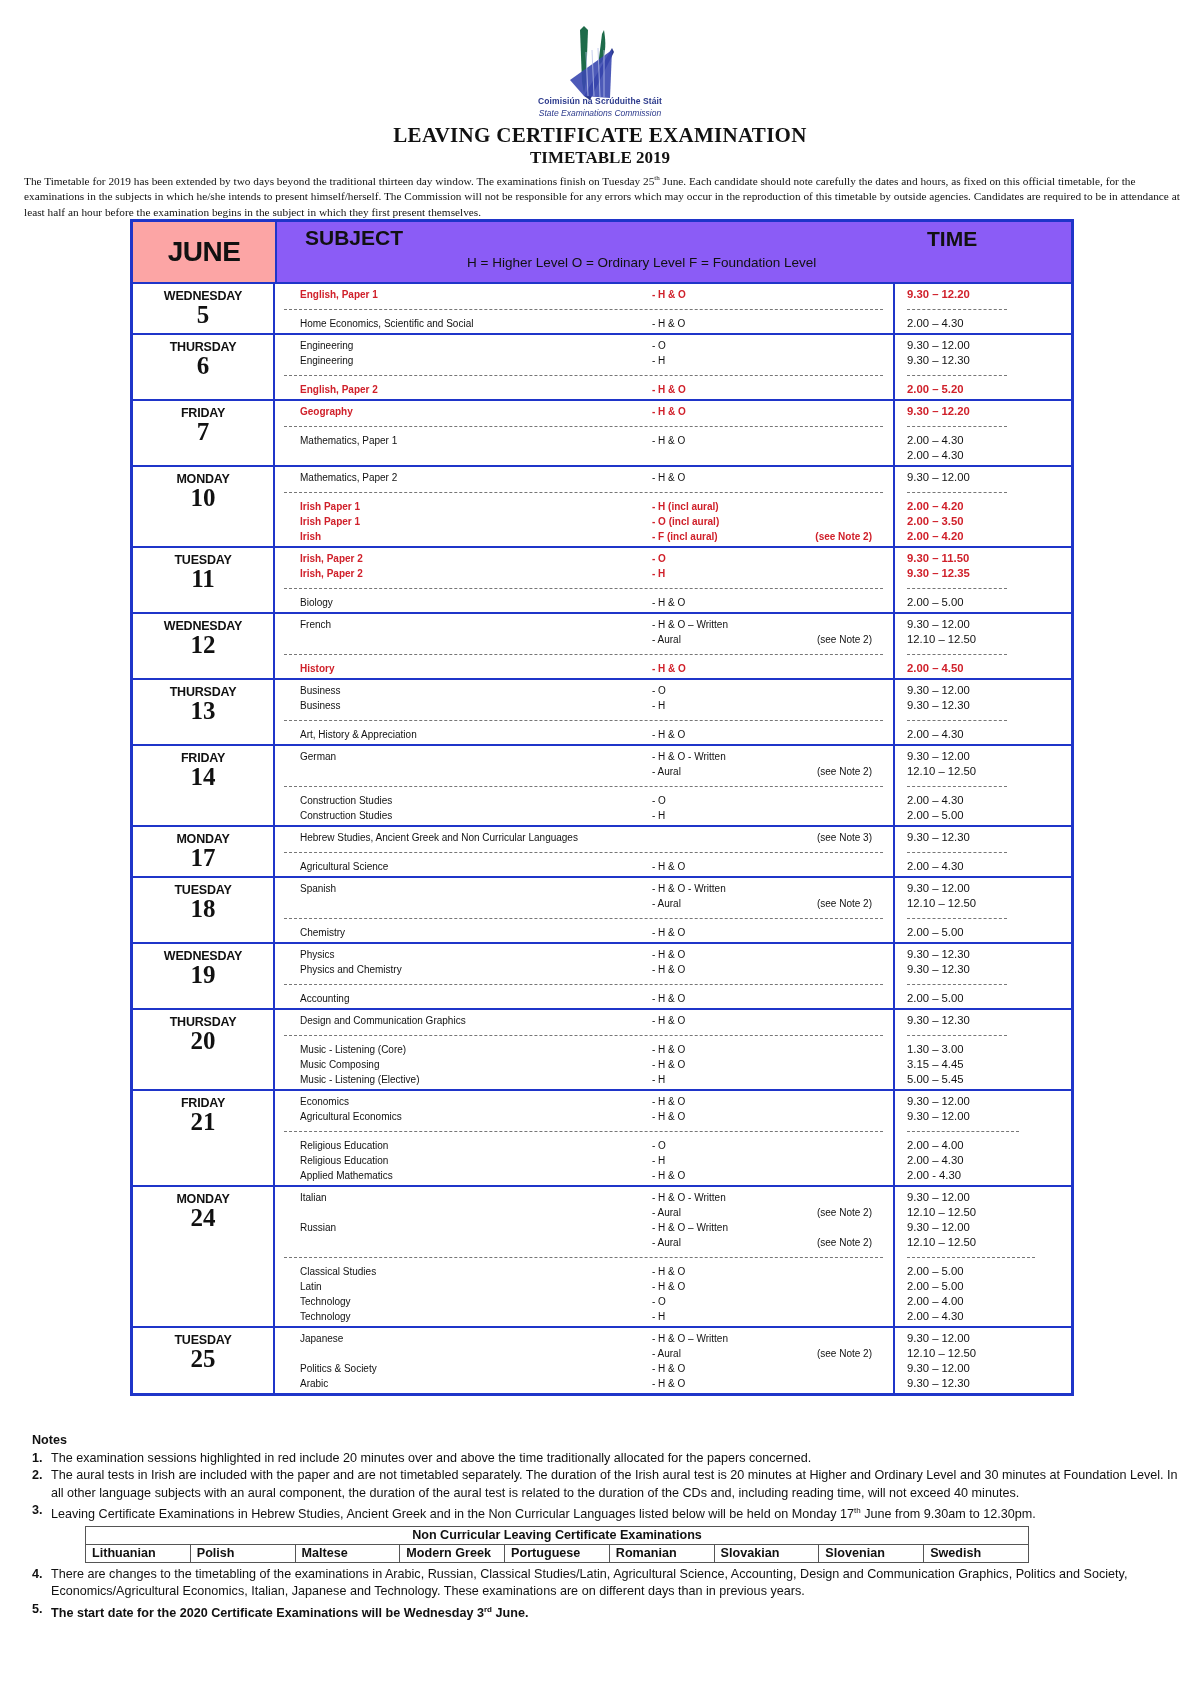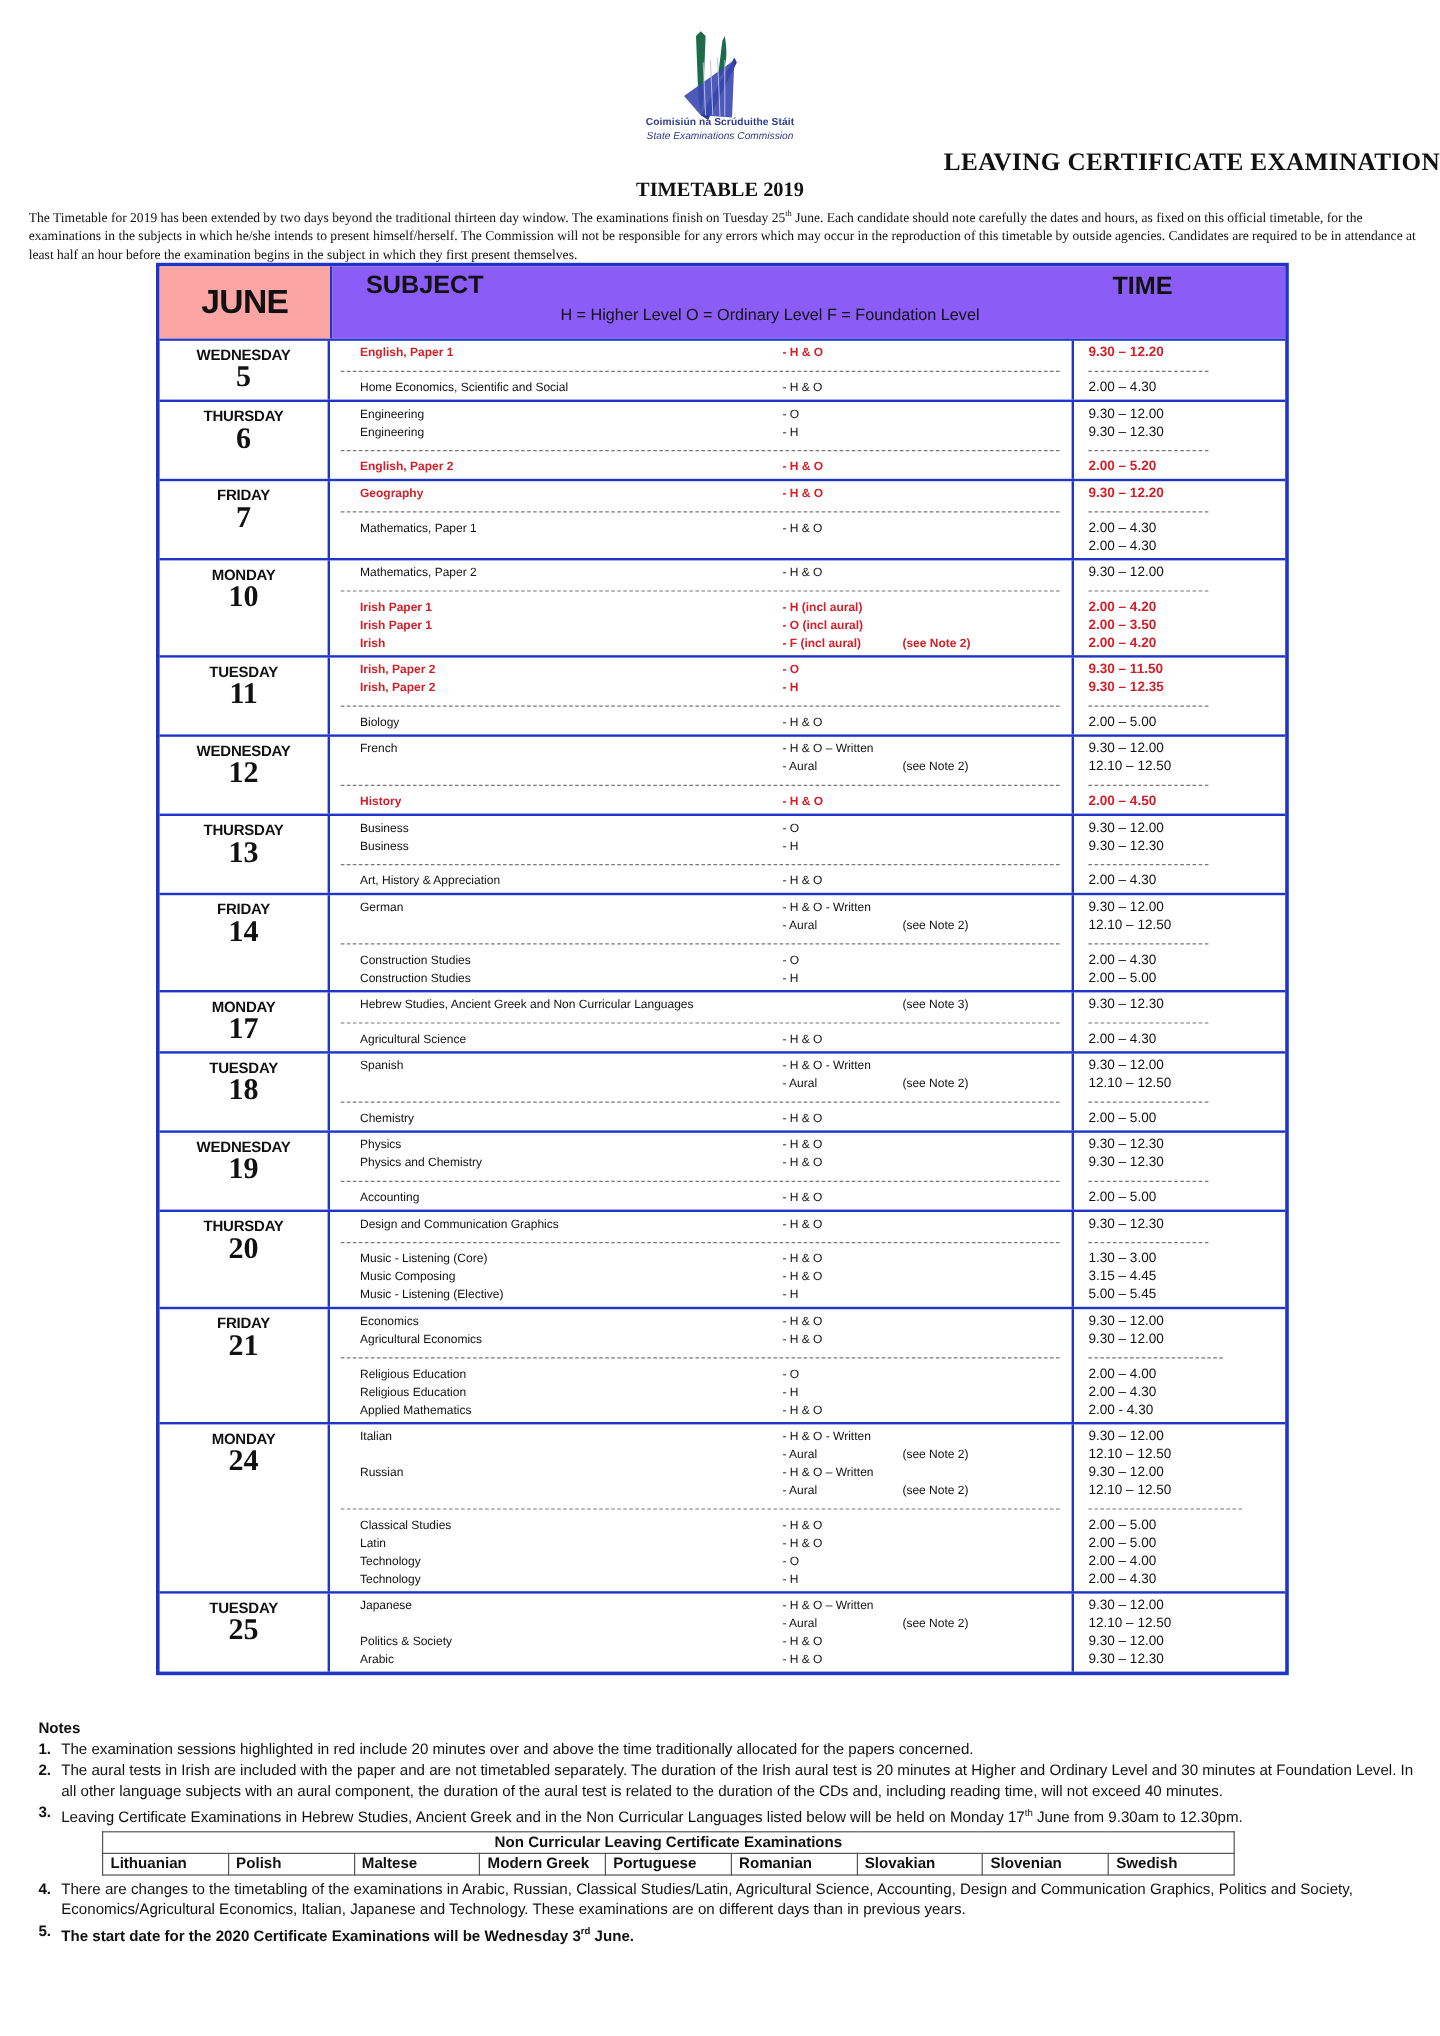--- a/index.html
+++ b/index.html
@@ -2,21 +2,21 @@
 <html><head>
 <meta charset="utf-8">
 <style>
   html, body { margin: 0; padding: 0; background: #ffffff; }
   body { width: 1200px; height: 1697px; position: relative; overflow: hidden; color: #111; }
 
   .logo { position: absolute; left: 540px; top: 22px; width: 120px; height: 100px; }
   .logo-text1 { position: absolute; left: 0; top: 96px; width: 1200px; text-align: center; font-family: "Liberation Sans", sans-serif; font-size: 8.5px; font-weight: bold; color: #2c3a8c; letter-spacing: 0.1px; }
   .logo-text2 { position: absolute; left: 0; top: 108px; width: 1200px; text-align: center; font-family: "Liberation Sans", sans-serif; font-size: 8.5px; font-style: italic; color: #2c3a8c; }
 
-  .title { position: absolute; left: 0; top: 123px; width: 1200px; text-align: right; font-family: "Liberation Serif", serif; font-weight: bold; font-size: 21px; letter-spacing: 0.3px; }
+  .title { position: absolute; left: 0; top: 123px; width: 1200px; text-align: center; font-family: "Liberation Serif", serif; font-weight: bold; font-size: 21px; letter-spacing: 0.3px; }
   .subtitle { position: absolute; left: 0; top: 148px; width: 1200px; text-align: center; font-family: "Liberation Serif", serif; font-weight: bold; font-size: 17px; }
   .intro { position: absolute; left: 24px; top: 171px; width: 1160px; font-family: "Liberation Serif", serif; font-size: 11.3px; line-height: 15.7px; text-align: left; }
   .intro sup { font-size: 7px; }
 
   .tt { position: absolute; left: 130px; top: 219px; width: 944px; border: 3px solid #1f35c9; box-sizing: border-box; }
   .tt-head { display: flex; height: 60px; border-bottom: 2px solid #1f35c9; }
   .tt-head .june { width: 142px; border-right: 2px solid #1f35c9; display: flex; align-items: center; justify-content: center; font-family: "Liberation Sans", sans-serif; font-weight: bold; font-size: 28px; letter-spacing: -0.5px; background: #fca5a5; }
   .tt-head .subj { flex: 1; background: #8b5cf6; position: relative; }
   .tt-head .subj .lbl { position: absolute; left: 28px; top: 4px; font-family: "Liberation Sans", sans-serif; font-weight: bold; font-size: 21px; }
   .tt-head .subj .time { position: absolute; left: 650px; top: 5px; font-family: "Liberation Sans", sans-serif; font-weight: bold; font-size: 21px; }
@@ -27,21 +27,21 @@
   .day .date { width: 142px; border-right: 2px solid #1f35c9; text-align: center; padding-top: 5px; box-sizing: border-box; }
   .day .date .dname { font-family: "Liberation Sans", sans-serif; font-weight: bold; font-size: 12.5px; letter-spacing: -0.2px; display: block; }
   .day .date .dnum { font-family: "Liberation Serif", serif; font-weight: bold; font-size: 25px; line-height: 24px; display: block; }
   .day .body { flex: 1; display: flex; }
   .day .subjcol { width: 620px; border-right: 2px solid #1f35c9; padding: 3px 0 2px 9px; box-sizing: border-box; }
   .day .timecol { flex: 1; padding: 3px 12px 2px 12px; box-sizing: border-box; }
 
   .row { display: flex; height: 15px; line-height: 15px; font-family: "Liberation Sans", sans-serif; font-size: 10px; white-space: nowrap; margin-left: 16px; }
   .row .s { width: 352px; }
   .row .l { width: 100px; }
-  .row .n { width: 120px; }
+  .row .n { width: 120px; text-align: right; }
   .row.red { color: #d0202a; font-weight: bold; }
   .sep { height: 14px; position: relative; }
   .sep::after { content: ""; position: absolute; left: 0; right: 10px; top: 7px; border-top: 1px dashed #777; }
   .timecol .sep::after { right: auto; width: 100px; }
   .timecol .sep.wide::after { width: 112px; }
   .timecol .sep.wider::after { width: 128px; }
   .trow { height: 15px; line-height: 15px; font-family: "Liberation Sans", sans-serif; font-size: 11.3px; white-space: nowrap; }
   .trow.red { color: #d0202a; font-weight: bold; }
 
   .notes { position: absolute; left: 32px; top: 1432px; width: 1150px; font-family: "Liberation Sans", sans-serif; font-size: 12.6px; line-height: 17.5px; }

